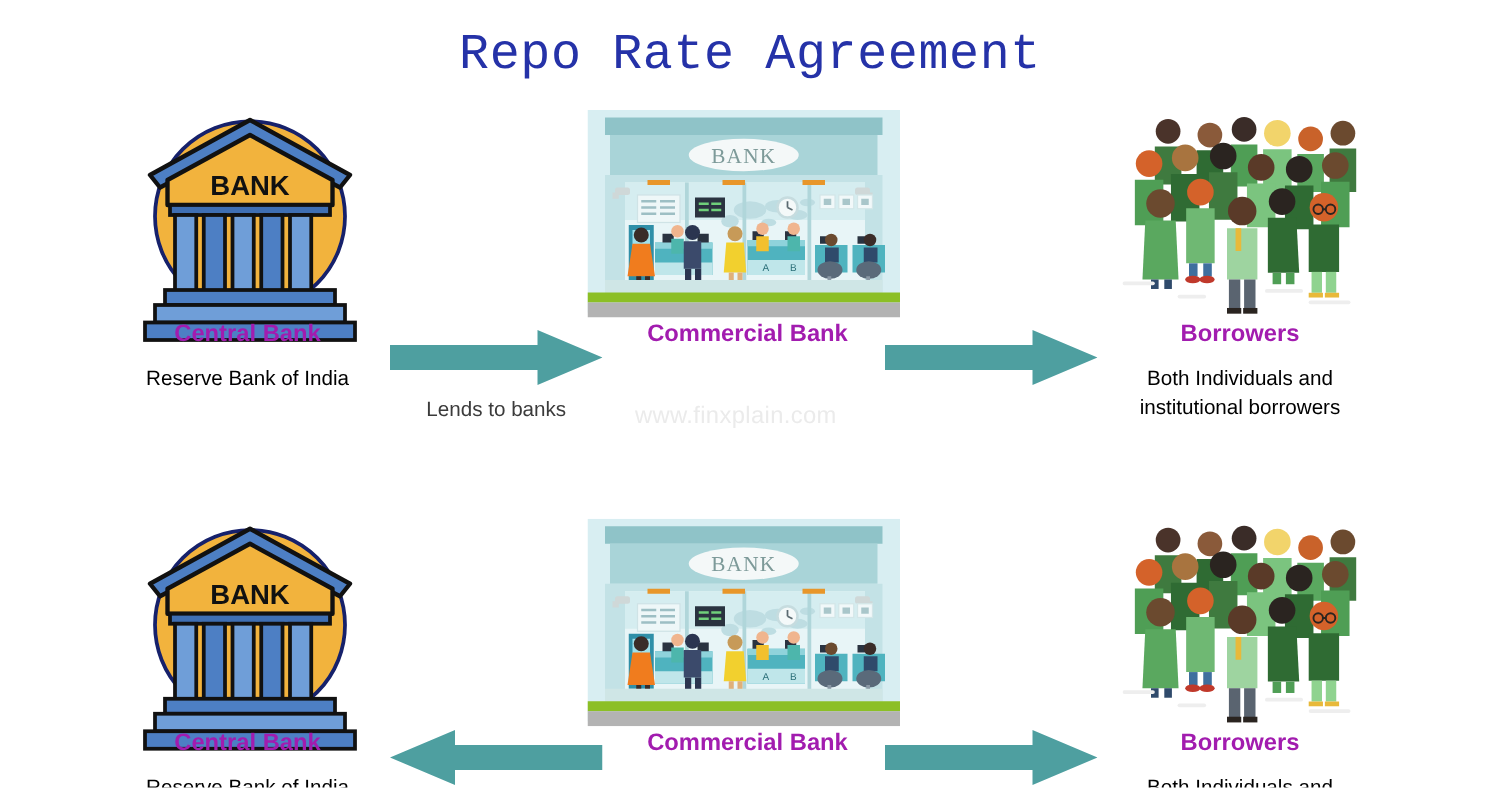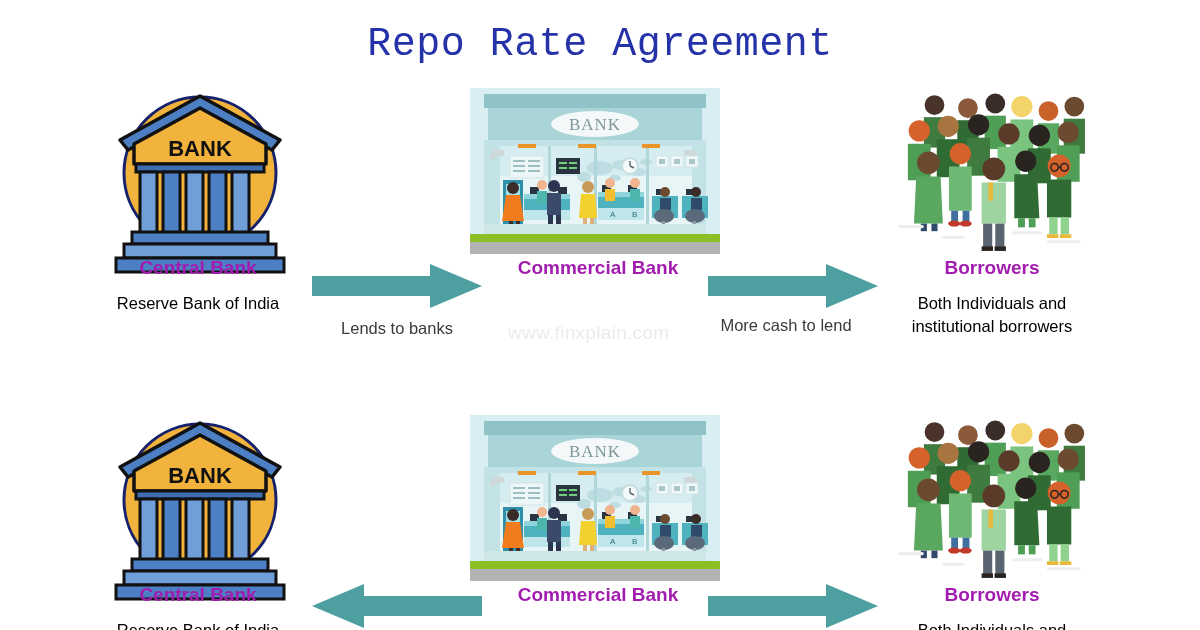--- a/index.html
+++ b/index.html
@@ -327,21 +327,20 @@
       <path d="M0 14 h118 v-12 l52 22 l-52 22 v-12 H0 z" fill="#4e9fa0"></path>
     </svg>
   </div>
   <div class="arrow-caption" style="left:287px; top:296px;margin-top:23px;">Lends to banks</div>
 
   <div class="arrow" style="left:708px; top:262px;">
     <svg width="170" height="48" viewBox="0 0 170 48">
       <path d="M0 14 h118 v-12 l52 22 l-52 22 v-12 H0 z" fill="#4e9fa0"></path>
     </svg>
   </div>
-  <div class="arrow-caption" style="left:676px; top:316px;">More cash to lend</div>
 
   <div class="watermark">www.finxplain.com</div>
 
 
   <div class="cb-emblem" style="left:110px; top:415px;">
     <svg width="180" height="186" viewBox="0 0 180 186">
         <use href="#emblem-art"></use>
       </svg>
   </div>
   <div class="node-label" style="left:68px; top:584px;">Central Bank</div>

